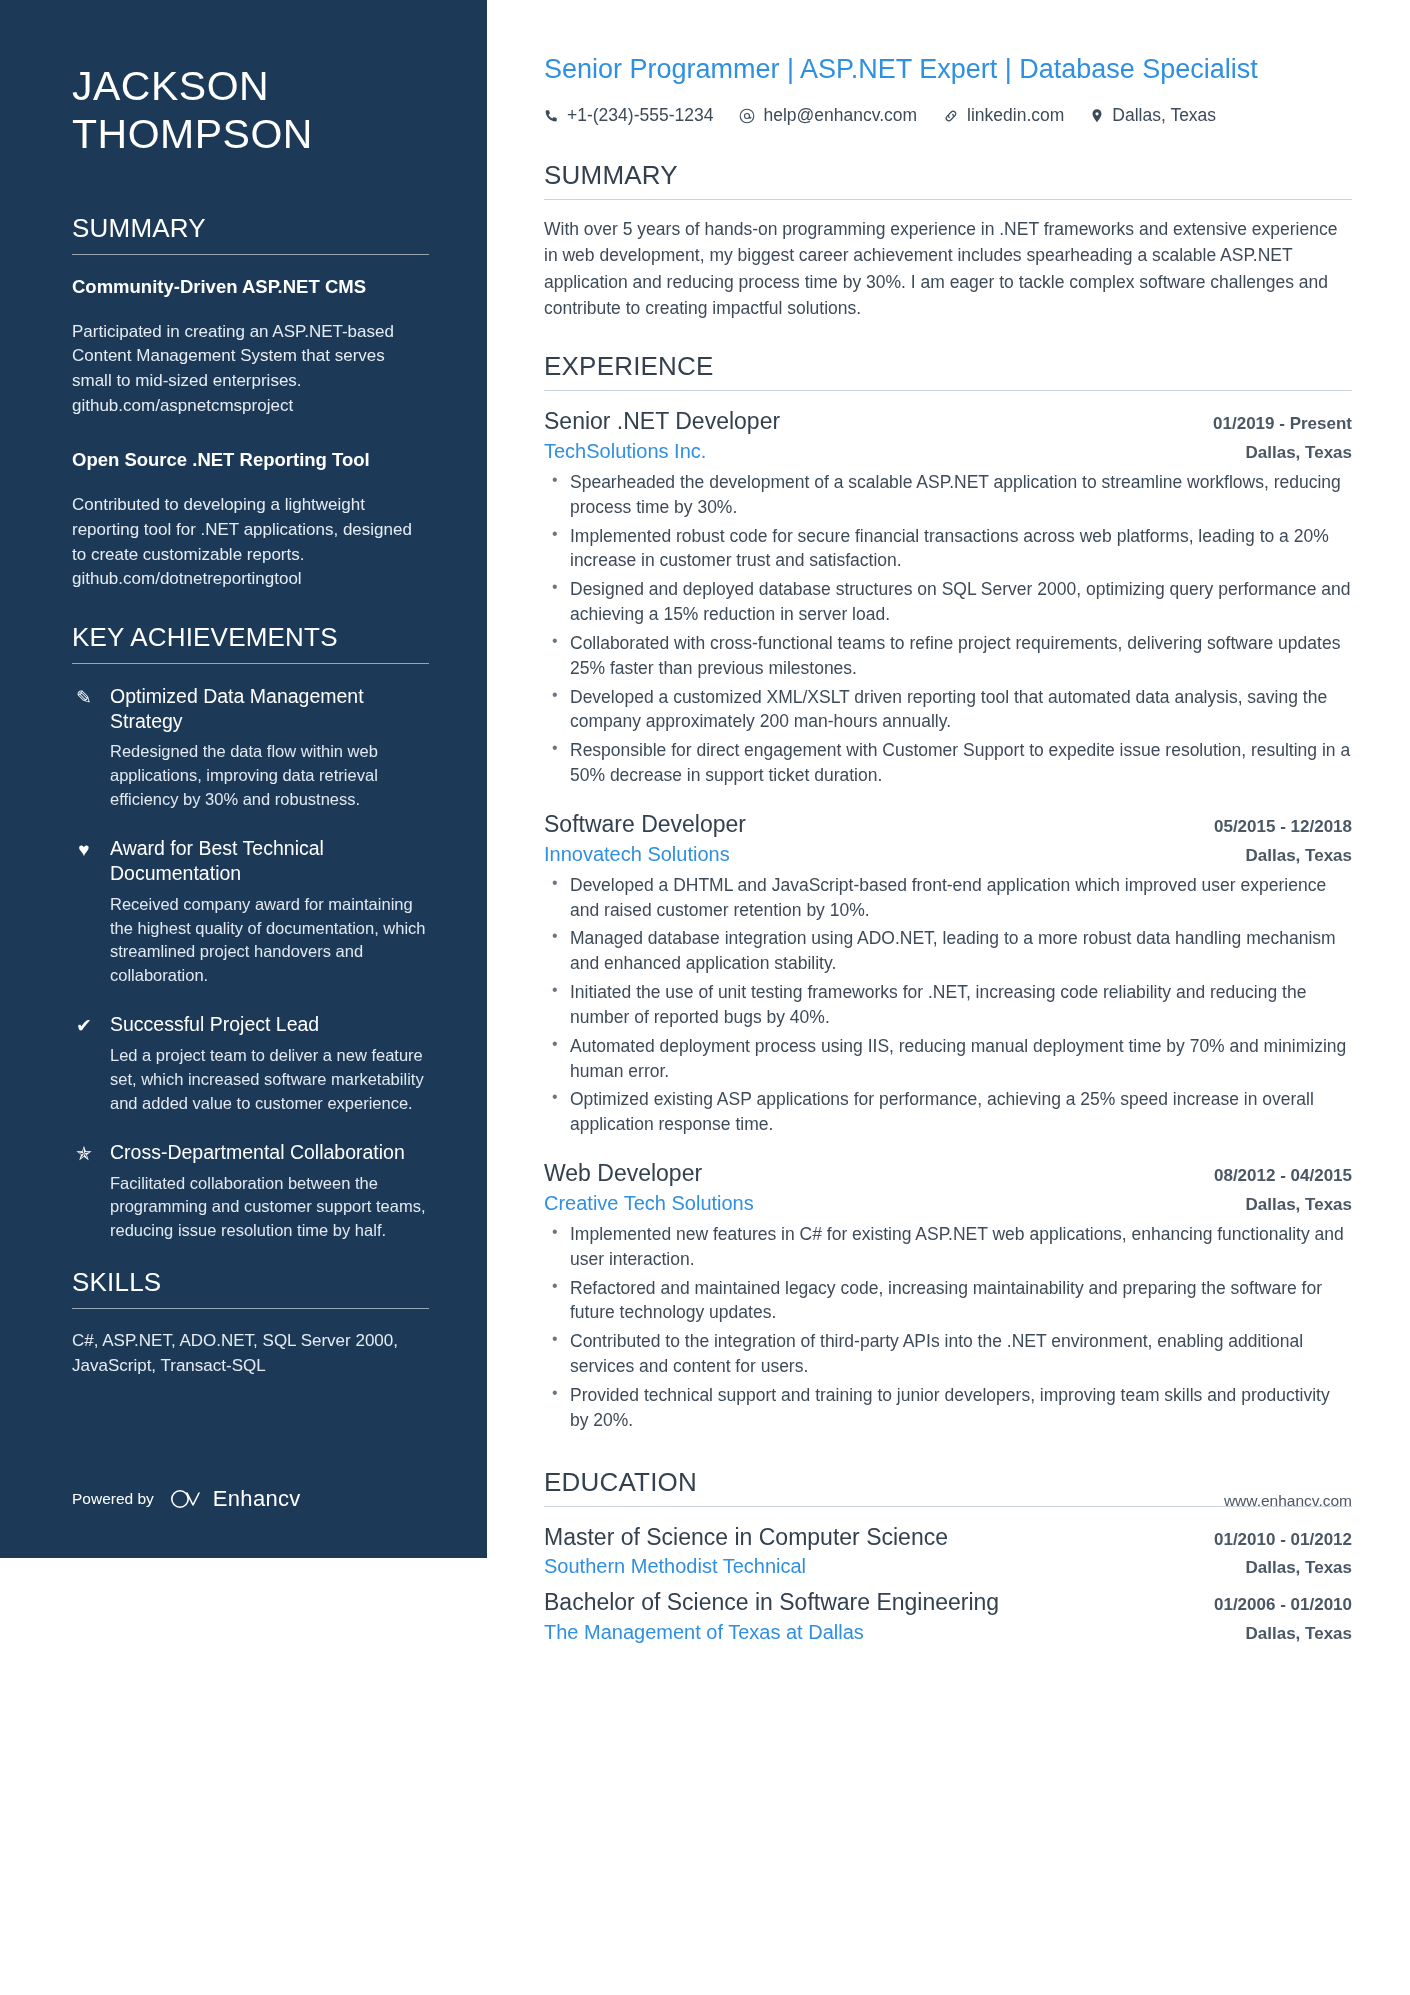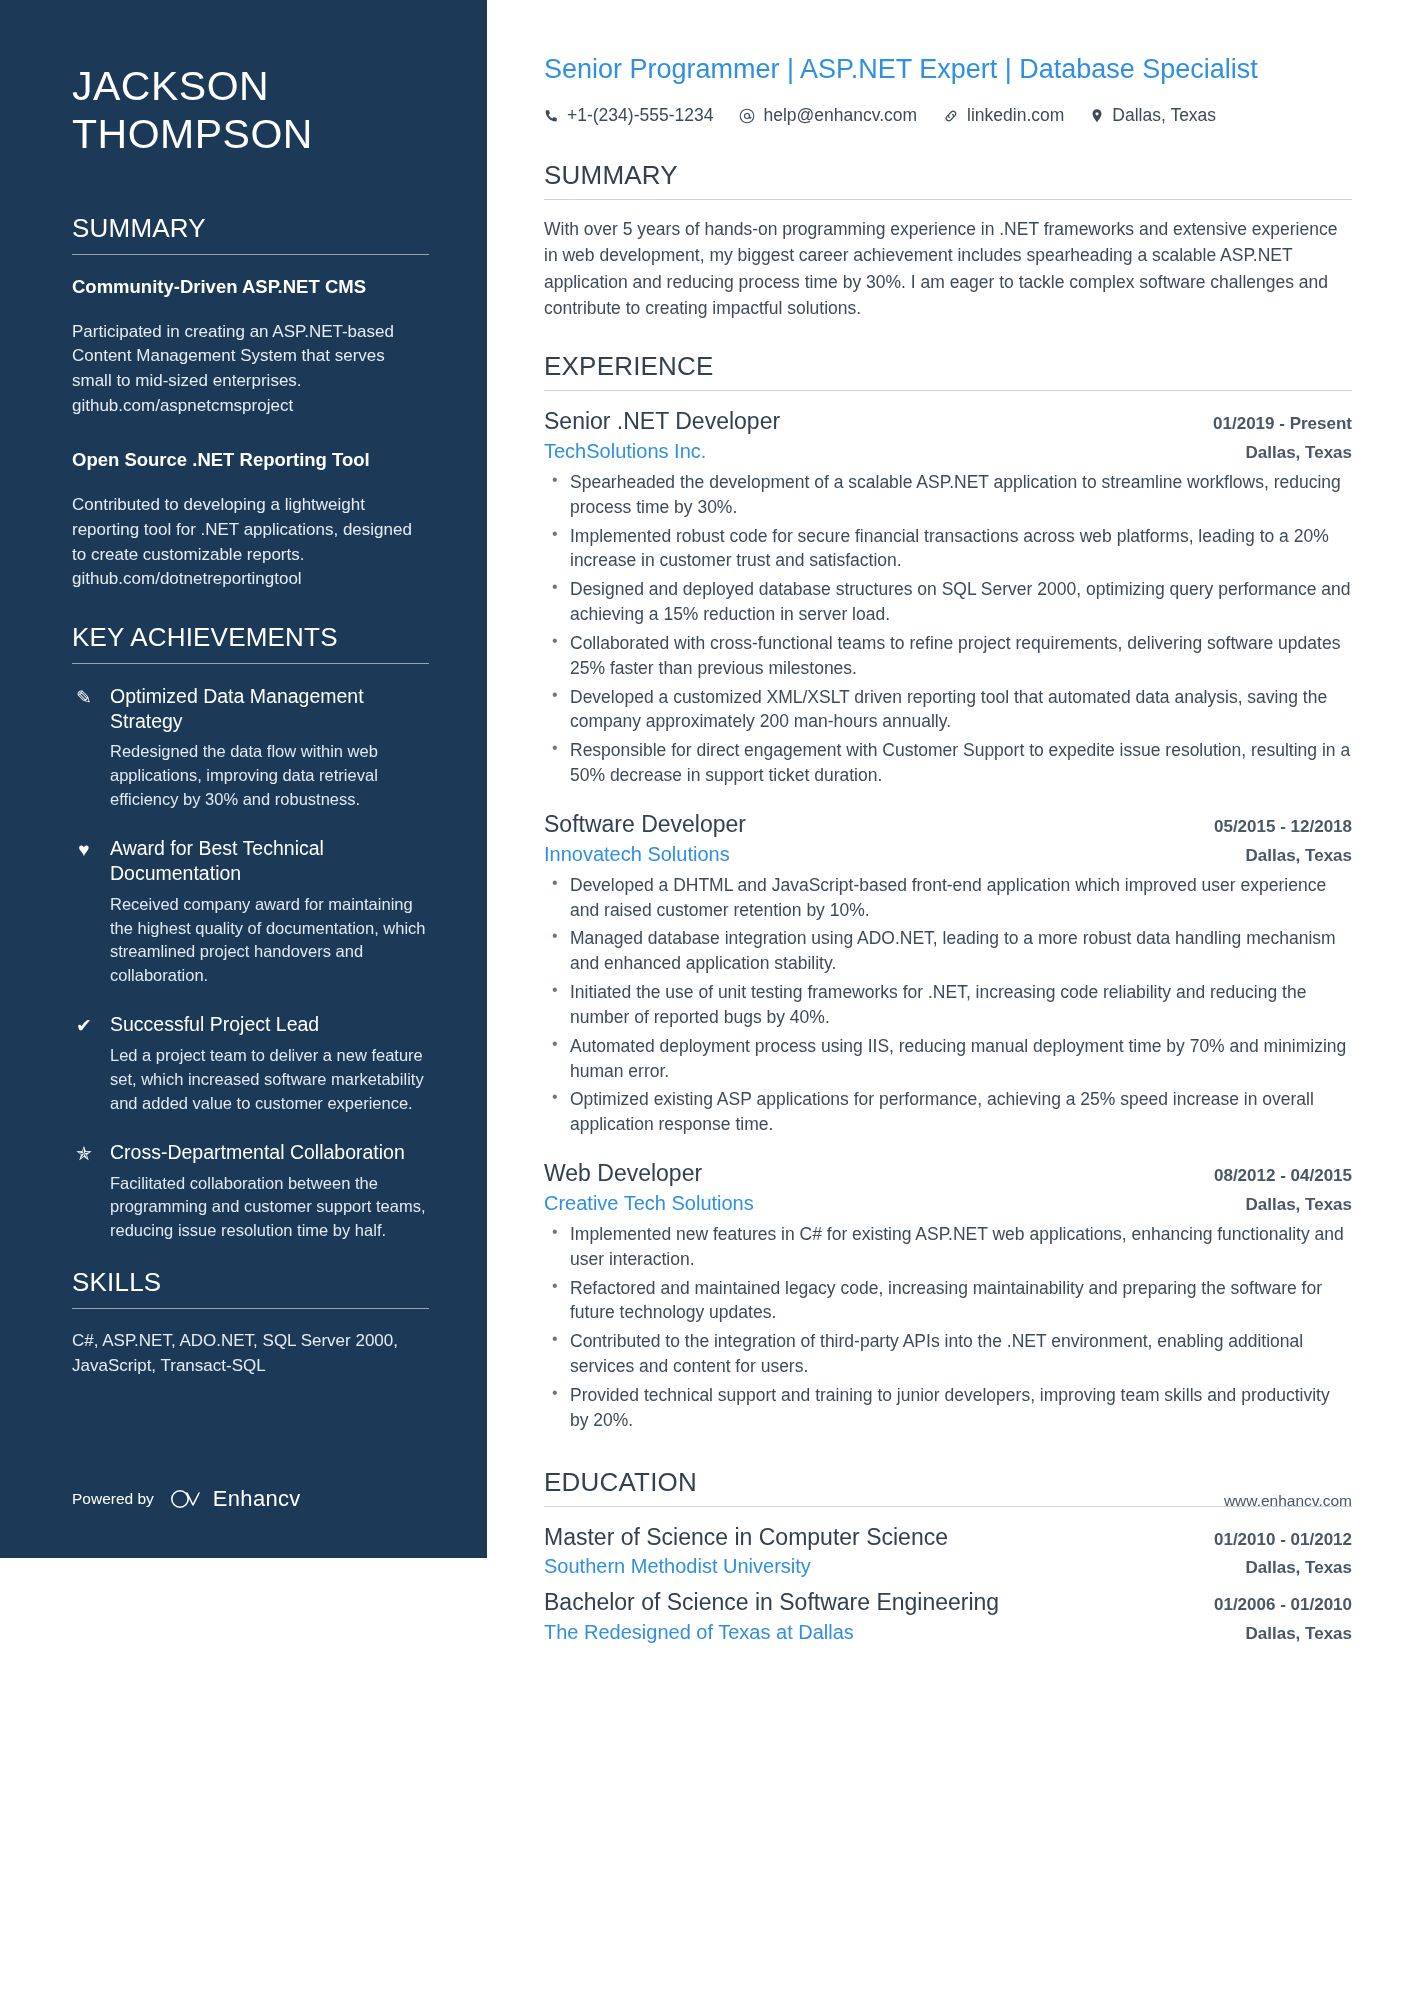--- a/index.html
+++ b/index.html
@@ -440,32 +440,32 @@
       <div class="spacer-12"></div>
       <div class="section-title">EDUCATION</div>
       <div class="rule"></div>
 
       <div class="edu-block">
         <div class="exp-row">
           <div class="edu-degree">Master of Science in Computer Science</div>
           <div class="exp-dates">01/2010 - 01/2012</div>
         </div>
         <div class="exp-row second">
-          <div class="edu-school">Southern Methodist University</div>
+          <div class="edu-school">Southern Methodist Technical</div>
           <div class="exp-loc">Dallas, Texas</div>
         </div>
       </div>
 
       <div class="edu-block">
         <div class="exp-row">
           <div class="edu-degree">Bachelor of Science in Software Engineering</div>
           <div class="exp-dates">01/2006 - 01/2010</div>
         </div>
         <div class="exp-row second">
-          <div class="edu-school">The Redesigned of Texas at Dallas</div>
+          <div class="edu-school">The Management of Texas at Dallas</div>
           <div class="exp-loc">Dallas, Texas</div>
         </div>
       </div>
     </section>
 
     <div class="main-footer">www.enhancv.com</div>
   </main>
 </div>
 
 </body></html>

